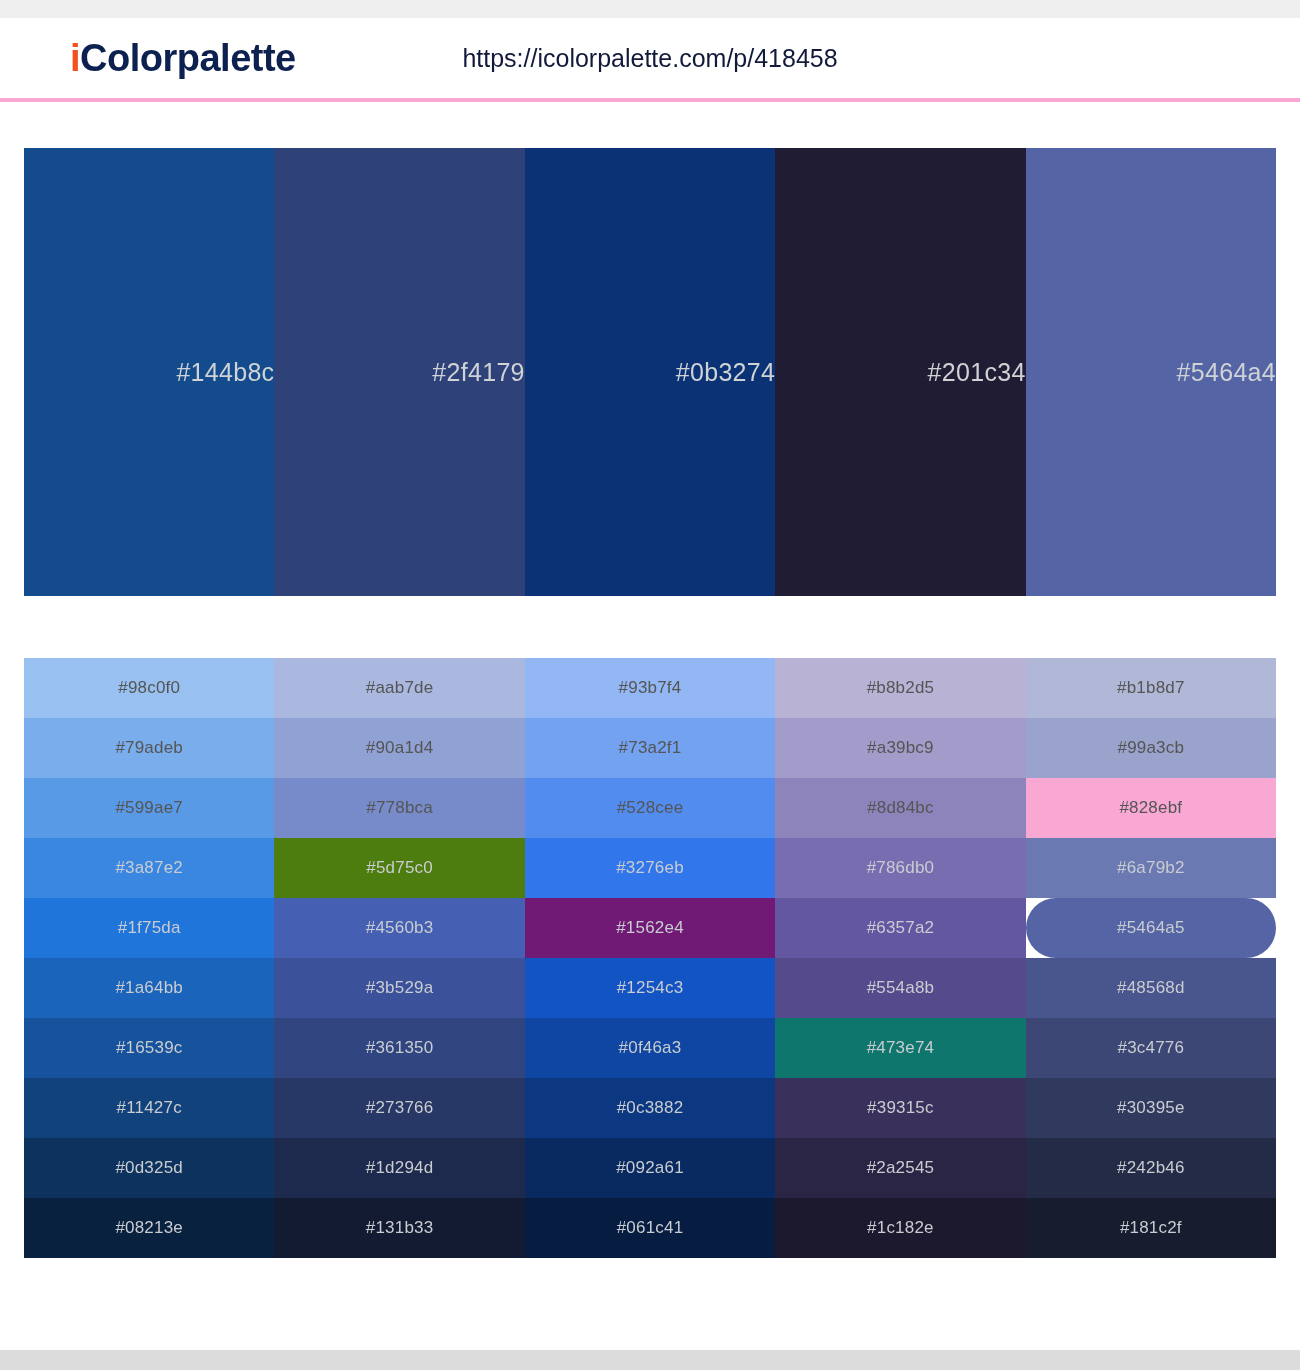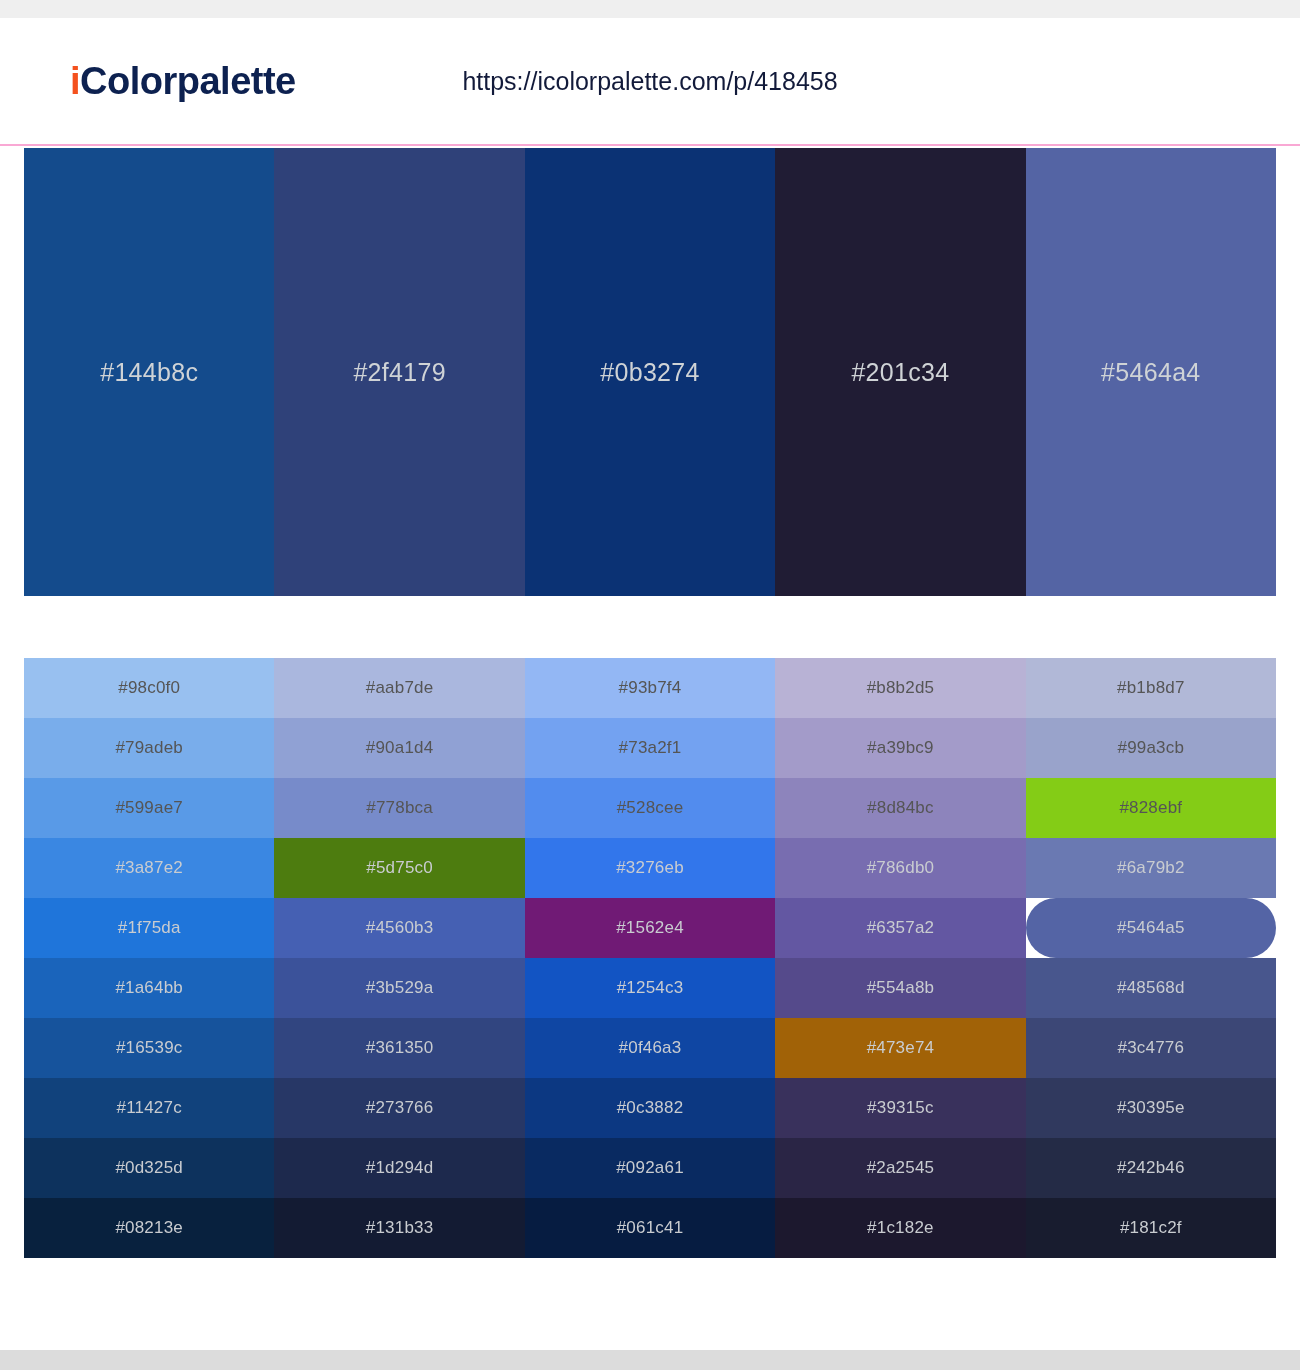--- a/index.html
+++ b/index.html
@@ -18,24 +18,24 @@
 
   
   .top-band {
     height: 18px;
     width: 100%;
     background: #efefef;
   }
 
   
   .site-header {
-    height: 128px;
+    height: 84px;
     width: 100%;
     background: #ffffff;
-    border-bottom: 2px solid #f9a8d4;
+    border-bottom: 4px solid #f9a8d4;
     position: relative;
     display: flex;
     align-items: center;
   }
   .logo {
     position: absolute;
     left: 70px;
     top: 50%;
     transform: translateY(-50%);
     font-size: 38px;
@@ -64,21 +64,21 @@
     left: 24px;
     top: 148px;
     width: 1252px;
     height: 448px;
     display: flex;
   }
   .main-swatch {
     flex: 1 1 0;
     display: flex;
     align-items: center;
-    justify-content: center;
+    justify-content: flex-end;
     position: relative;
   }
   .main-swatch .hex {
     font-size: 25px;
     color: #cfd3d6;
     letter-spacing: 0.3px;
     user-select: none;
   }
 
   
@@ -189,21 +189,21 @@
       </div>
       <div class="shade-cell light" style="background: rgb(119, 139, 202);">
         <span class="hex">#778bca</span>
       </div>
       <div class="shade-cell light" style="background: rgb(82, 140, 238);">
         <span class="hex">#528cee</span>
       </div>
       <div class="shade-cell light" style="background: rgb(141, 132, 188);">
         <span class="hex">#8d84bc</span>
       </div>
-      <div class="shade-cell light" style="background: #84cc16;">
+      <div class="shade-cell light" style="background: #f9a8d4;">
         <span class="hex">#828ebf</span>
       </div>
     </div>
     <div class="shade-row">
       <div class="shade-cell dark" style="background: rgb(58, 135, 226);">
         <span class="hex">#3a87e2</span>
       </div>
       <div class="shade-cell dark" style="background: #4d7c0f;">
         <span class="hex">#5d75c0</span>
       </div>
@@ -254,21 +254,21 @@
     <div class="shade-row">
       <div class="shade-cell dark" style="background: rgb(22, 83, 156);">
         <span class="hex">#16539c</span>
       </div>
       <div class="shade-cell dark" style="background: rgb(49, 69, 128);">
         <span class="hex">#361350</span>
       </div>
       <div class="shade-cell dark" style="background: rgb(15, 70, 163);">
         <span class="hex">#0f46a3</span>
       </div>
-      <div class="shade-cell dark" style="background: #a16207;">
+      <div class="shade-cell dark" style="background: #0f766e;">
         <span class="hex">#473e74</span>
       </div>
       <div class="shade-cell dark" style="background: rgb(60, 71, 118);">
         <span class="hex">#3c4776</span>
       </div>
     </div>
     <div class="shade-row">
       <div class="shade-cell dark" style="background: rgb(17, 66, 124);">
         <span class="hex">#11427c</span>
       </div>

